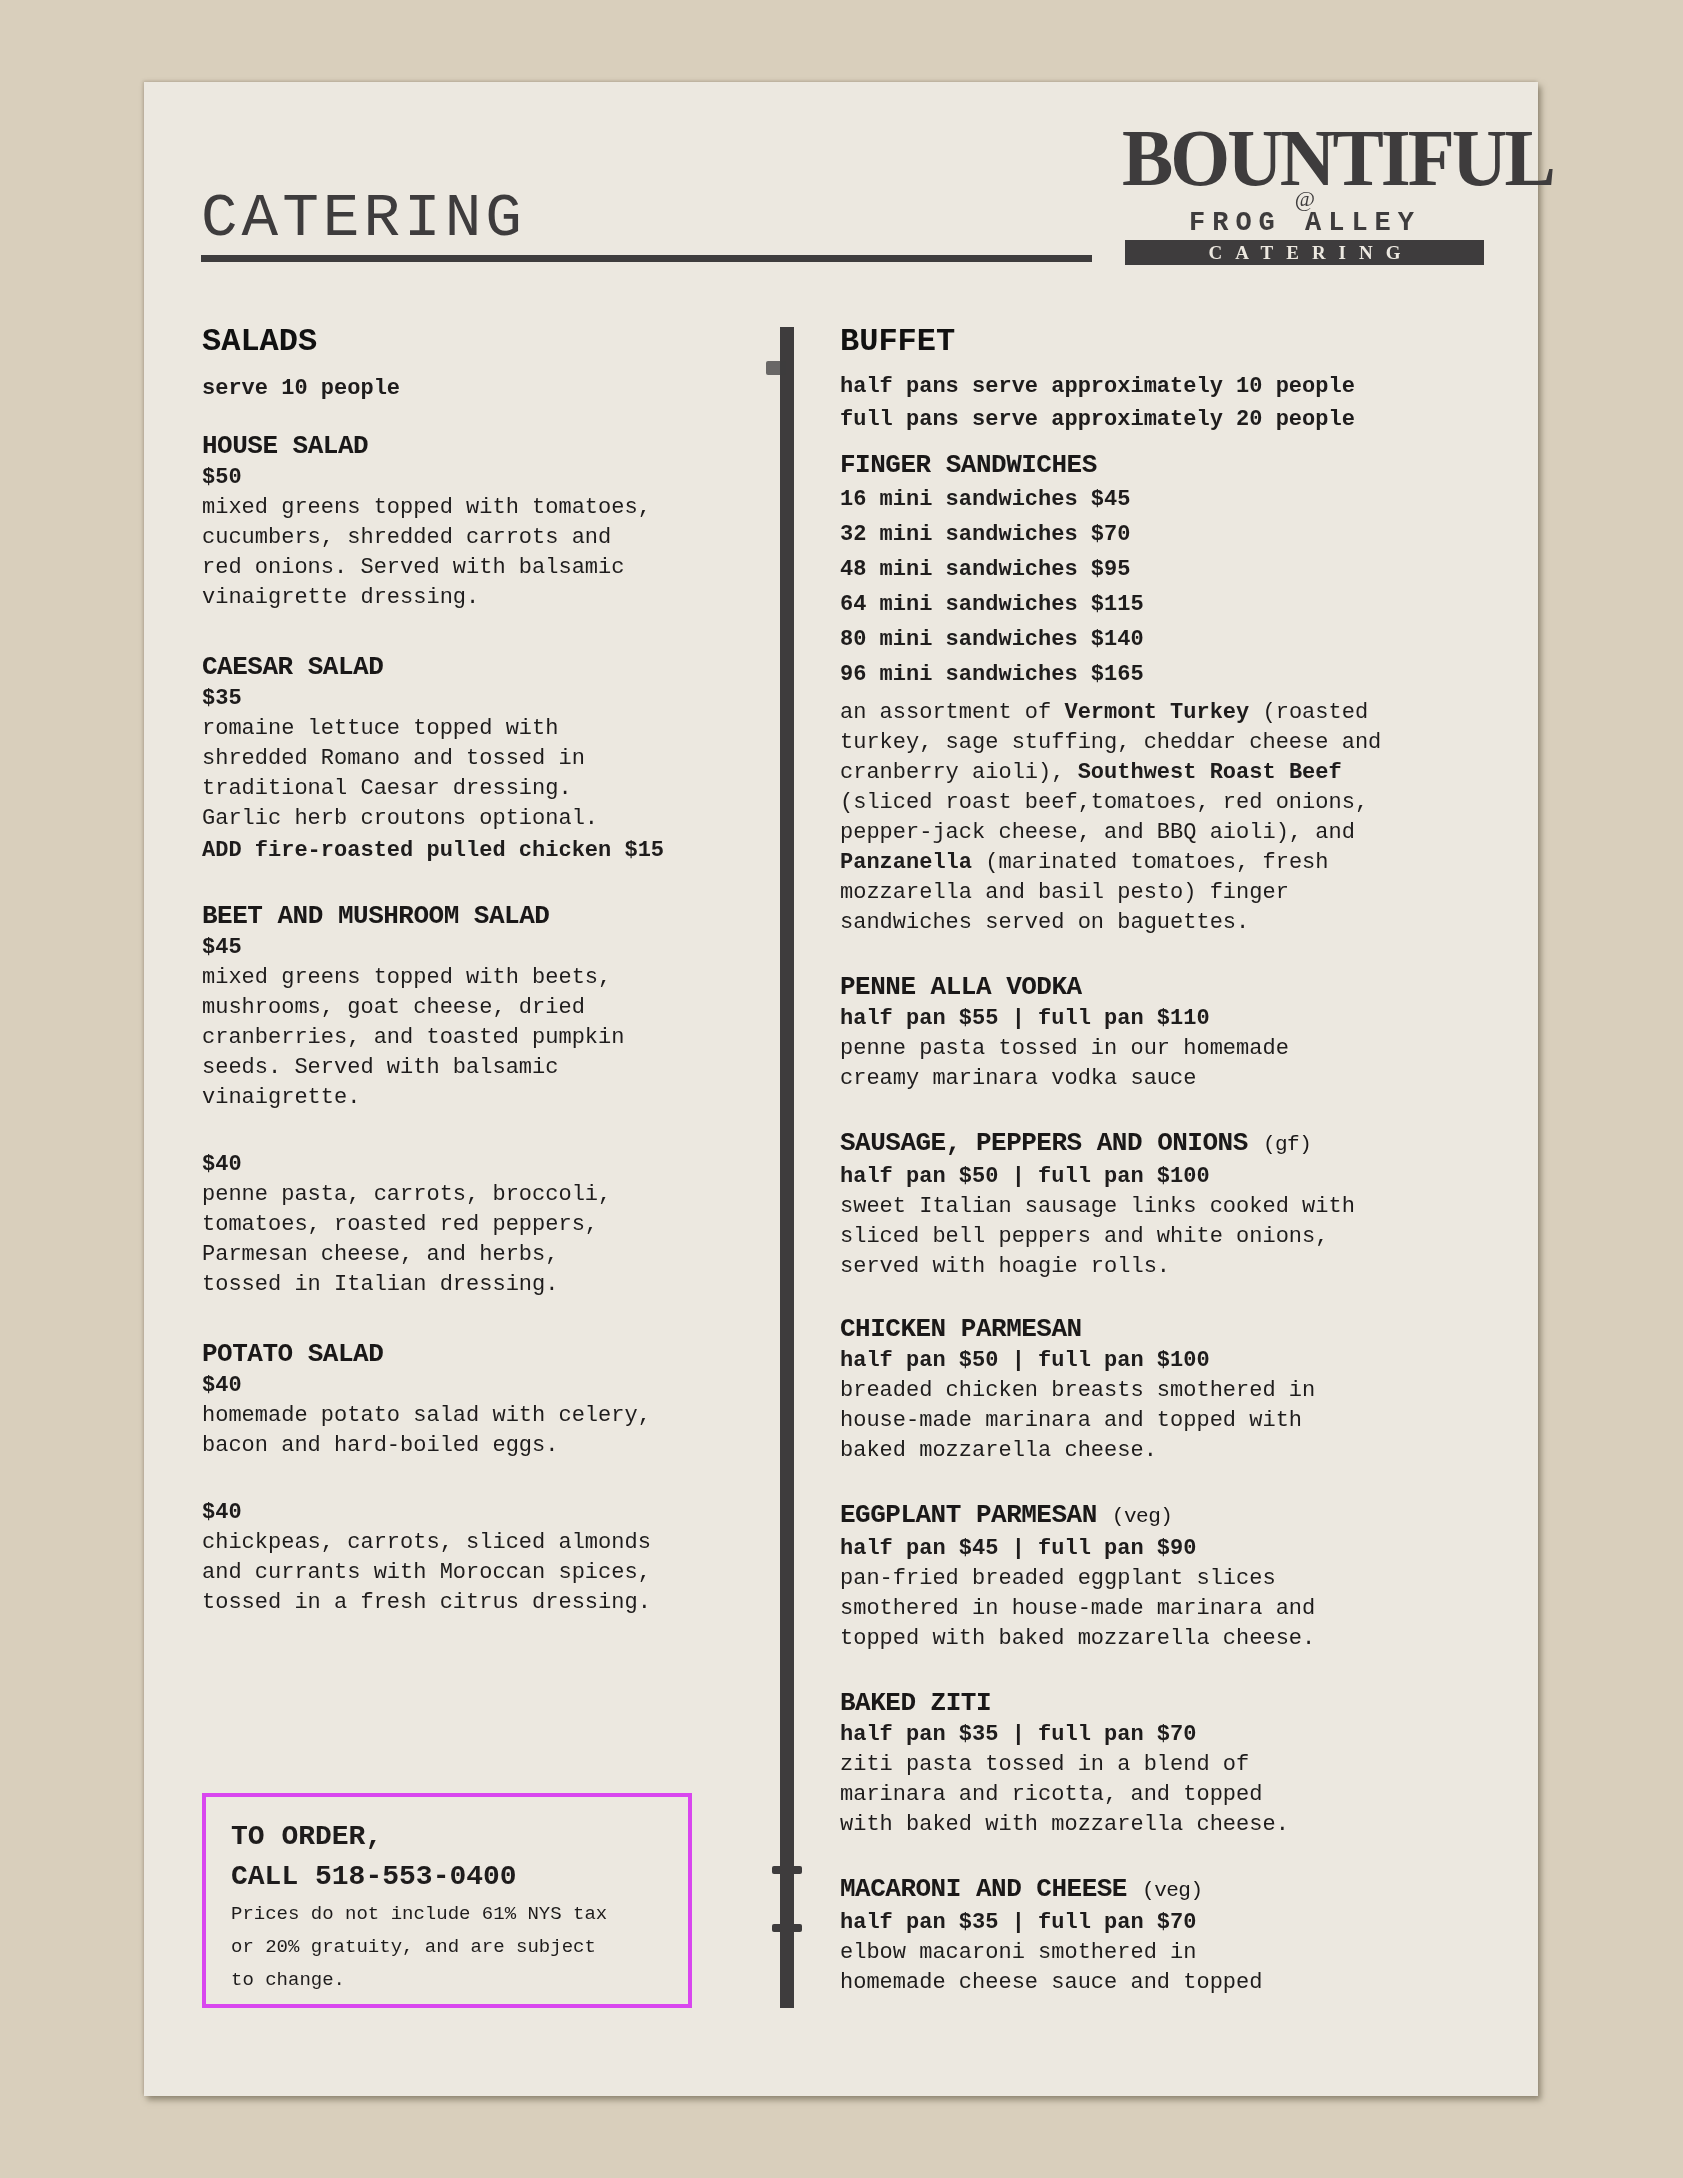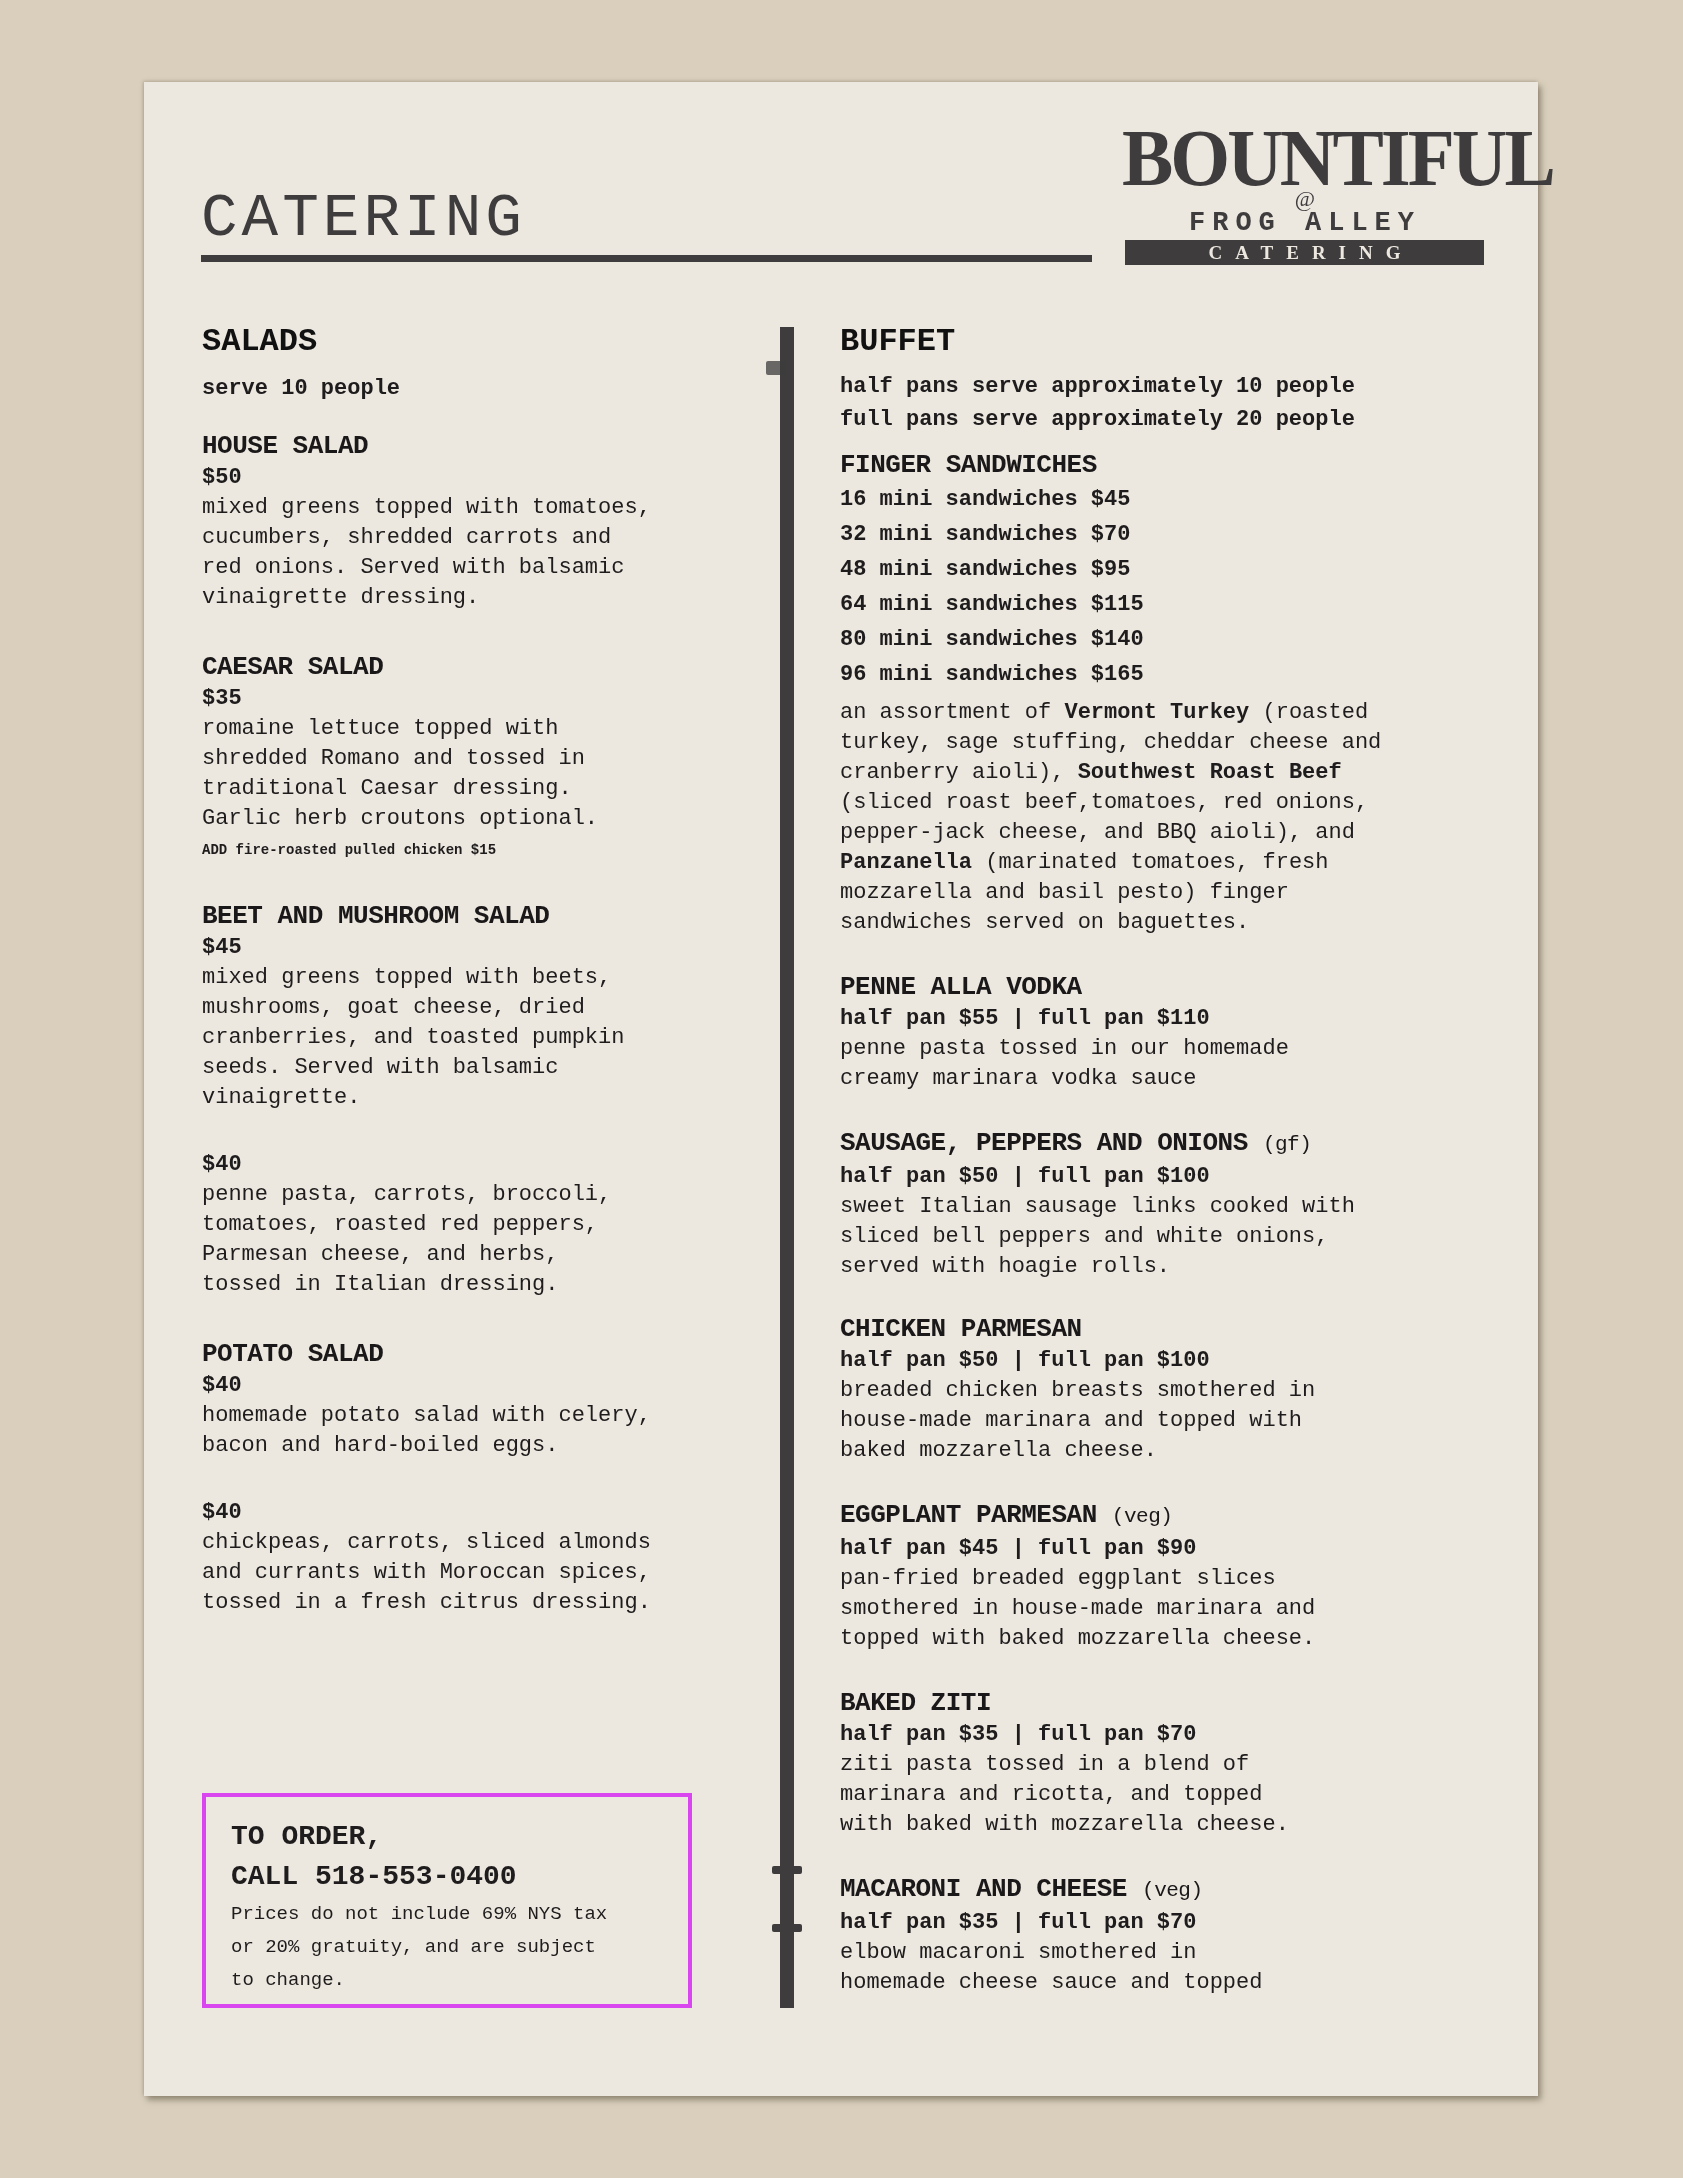--- a/index.html
+++ b/index.html
@@ -40,21 +40,21 @@
   .col-left { left:202px; top:322px; width:535px; }
   .col-right { left:840px; top:322px; width:634px; }
 
   .section-title { font-family:"Liberation Mono", monospace; font-weight:bold; font-size:32px; line-height:40px; margin:0; color:#111; }
   .section-note { font-weight:bold; font-size:22px; line-height:33px; margin:0; }
   .item { margin-top:0; }
   .item-name { font-family:"Liberation Mono", monospace; font-size:26px; line-height:34px; font-weight:bold; color:#1a1818; letter-spacing:-0.5px; }
   .item-tag { font-weight:normal; font-size:21px; }
   .item-price { font-weight:bold; font-size:22px; line-height:30px; }
   .item-desc { font-size:22px; line-height:30px; white-space:pre-line; }
-  .item-addon { font-weight:bold; font-size:14px; line-height:33px; }
+  .item-addon { font-weight:bold; font-size:22px; line-height:33px; }
   .sandwich-line { font-weight:bold; font-size:22px; line-height:35px; }
 
   .order-box {
     position:absolute; left:202px; top:1793px; width:482px; height:207px;
     border:4px solid #d946ef; background:#ece8e0;
   }
   .order-head { position:absolute; left:25px; top:20px; font-weight:bold; font-size:28px; line-height:40px; }
   .order-note { position:absolute; left:25px; top:101px; width:446px; font-size:19px; line-height:33px; white-space:pre-line; }
   b { font-weight:bold; }
 </style>
@@ -133,21 +133,21 @@
 and currants with Moroccan spices,
 tossed in a fresh citrus dressing.</div>
   </div>
 </div>
 
 <div class="order-box">
   <div class="order-head">
     <div>TO ORDER,</div>
     <div>CALL 518-553-0400</div>
   </div>
-  <div class="order-note">Prices do not include 69% NYS tax
+  <div class="order-note">Prices do not include 61% NYS tax
 or 20% gratuity, and are subject
 to change.</div>
 </div>
 
 <div class="col col-right">
   <h2 class="section-title">BUFFET</h2>
   <div class="section-note" style="margin-top:8px">half pans serve approximately 10 people</div>
   <div class="section-note">full pans serve approximately 20 people</div>
 
   <div class="item" style="margin-top:12px">

